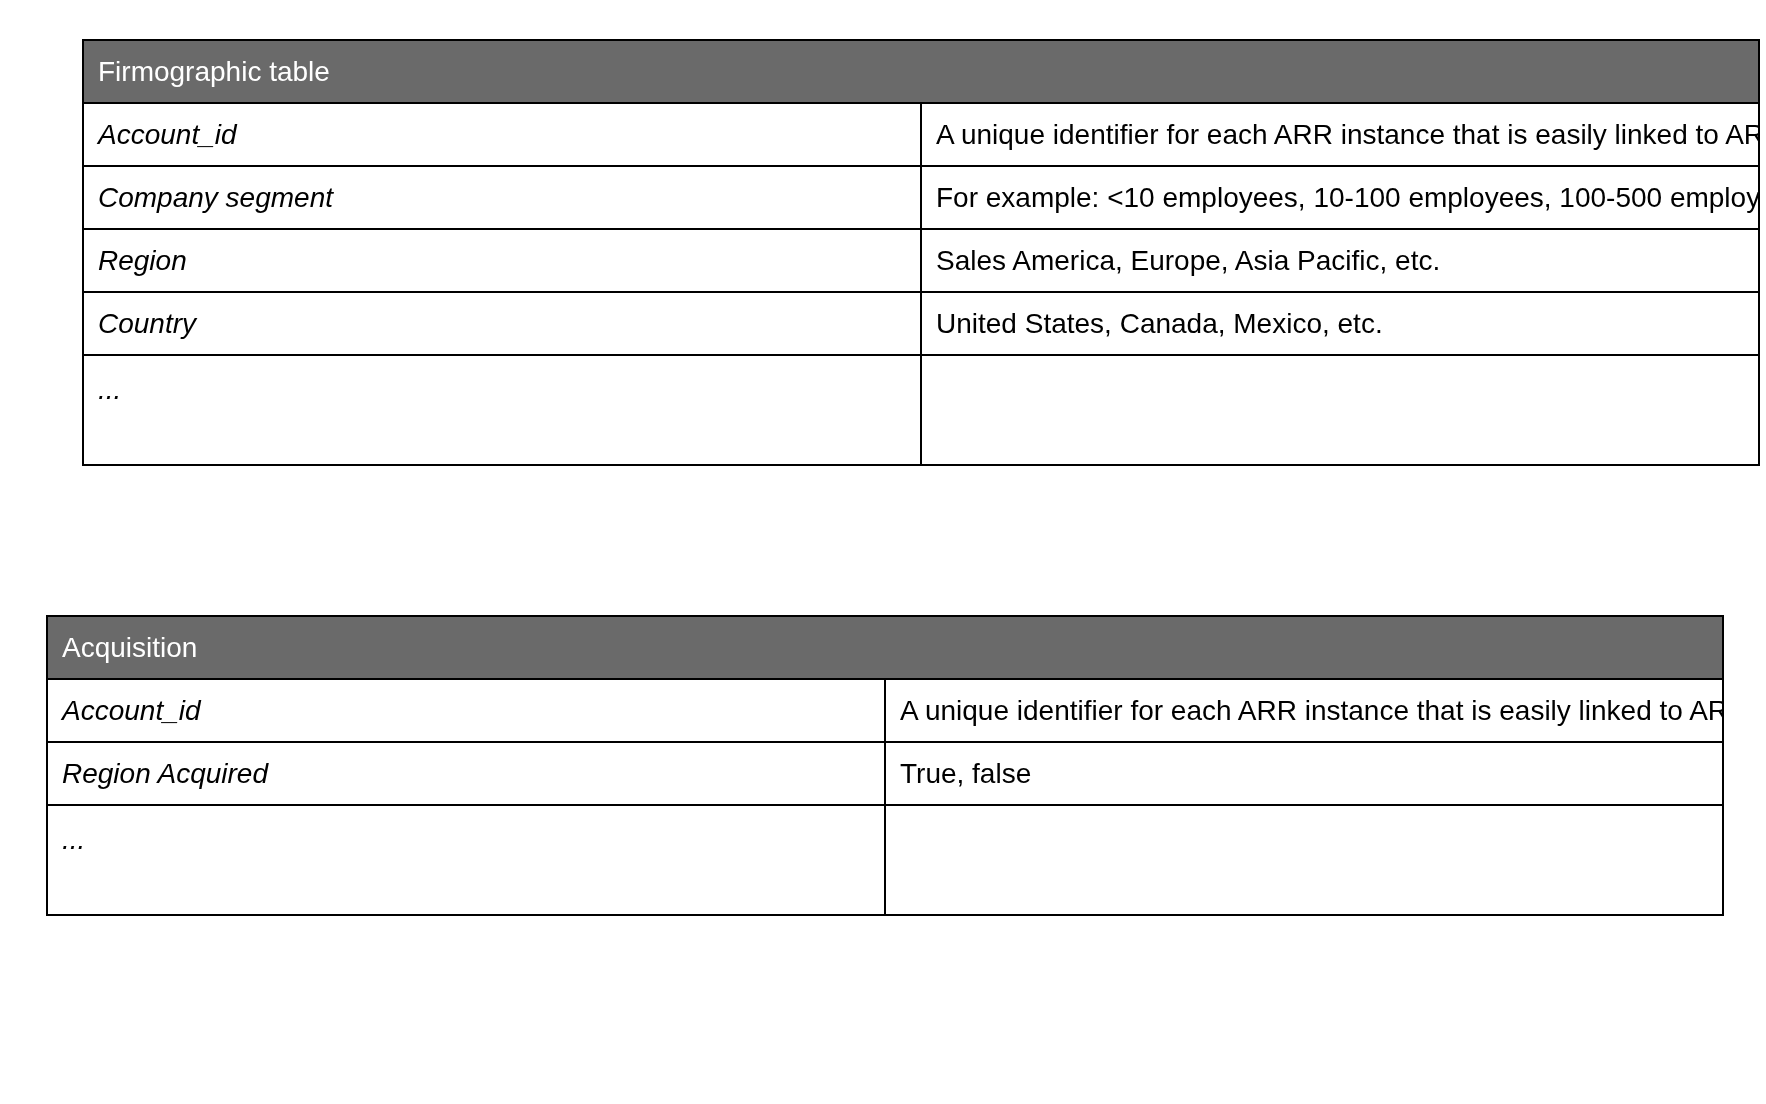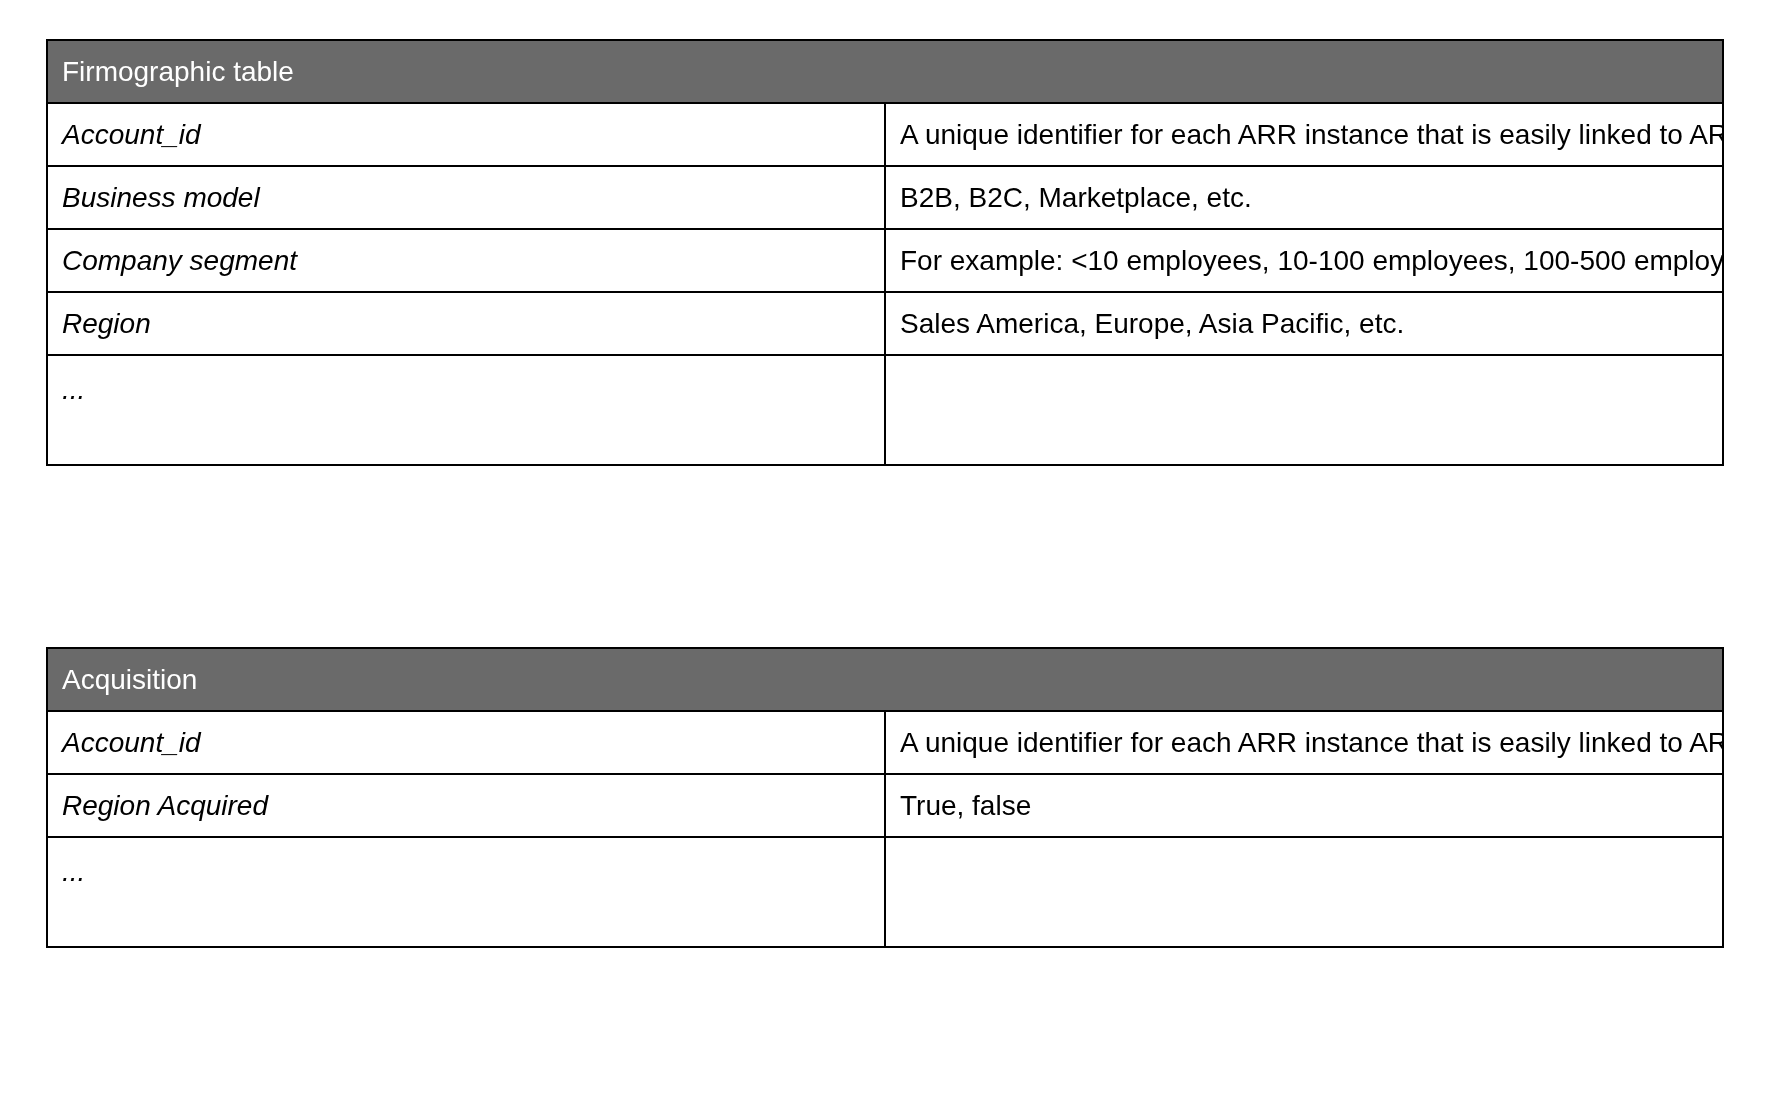--- a/index.html
+++ b/index.html
@@ -18,46 +18,46 @@
       text-align: left; vertical-align: middle;
       white-space: nowrap; overflow: hidden;
     }
     .tbl th {
       background: #6a6a6a; color: #ffffff; font-weight: normal;
       height: 61px;
     }
     .tbl td { height: 61px; }
     .tbl td.key { font-style: italic; width: 510px; border-radius: 21px; }
     .tbl tr.more td { height: 90px; vertical-align: top; padding-top: 18px; }
-    #t1 { top: 39px; }
-    #t2 { top: 647px; }
+    #t1 { top: 39px; margin-left: 36px; }
+    #t2 { top: 615px; }
   </style>
 </head>
 <body>
 
 <table class="tbl" id="t1">
   <tbody>
       <tr>
     <th colspan="2">Firmographic table</th>
   </tr>
   <tr>
     <td class="key">Account_id</td>
     <td>A unique identifier for each ARR instance that is easily linked to ARR timeseries</td>
   </tr>
   <tr>
-    <td class="key">Business model</td>
-    <td>B2B, B2C, Marketplace, etc.</td>
-  </tr>
-  <tr>
     <td class="key">Company segment</td>
     <td>For example: &lt;10 employees, 10-100 employees, 100-500 employees, 500+</td>
   </tr>
   <tr>
     <td class="key">Region</td>
     <td>Sales America, Europe, Asia Pacific, etc.</td>
+  </tr>
+  <tr>
+    <td class="key">Country</td>
+    <td>United States, Canada, Mexico, etc.</td>
   </tr>
   <tr class="more">
     <td class="key">...</td>
     <td></td>
   </tr>
 </tbody>
   </table>
 
 <table class="tbl" id="t2">
   <tbody>

